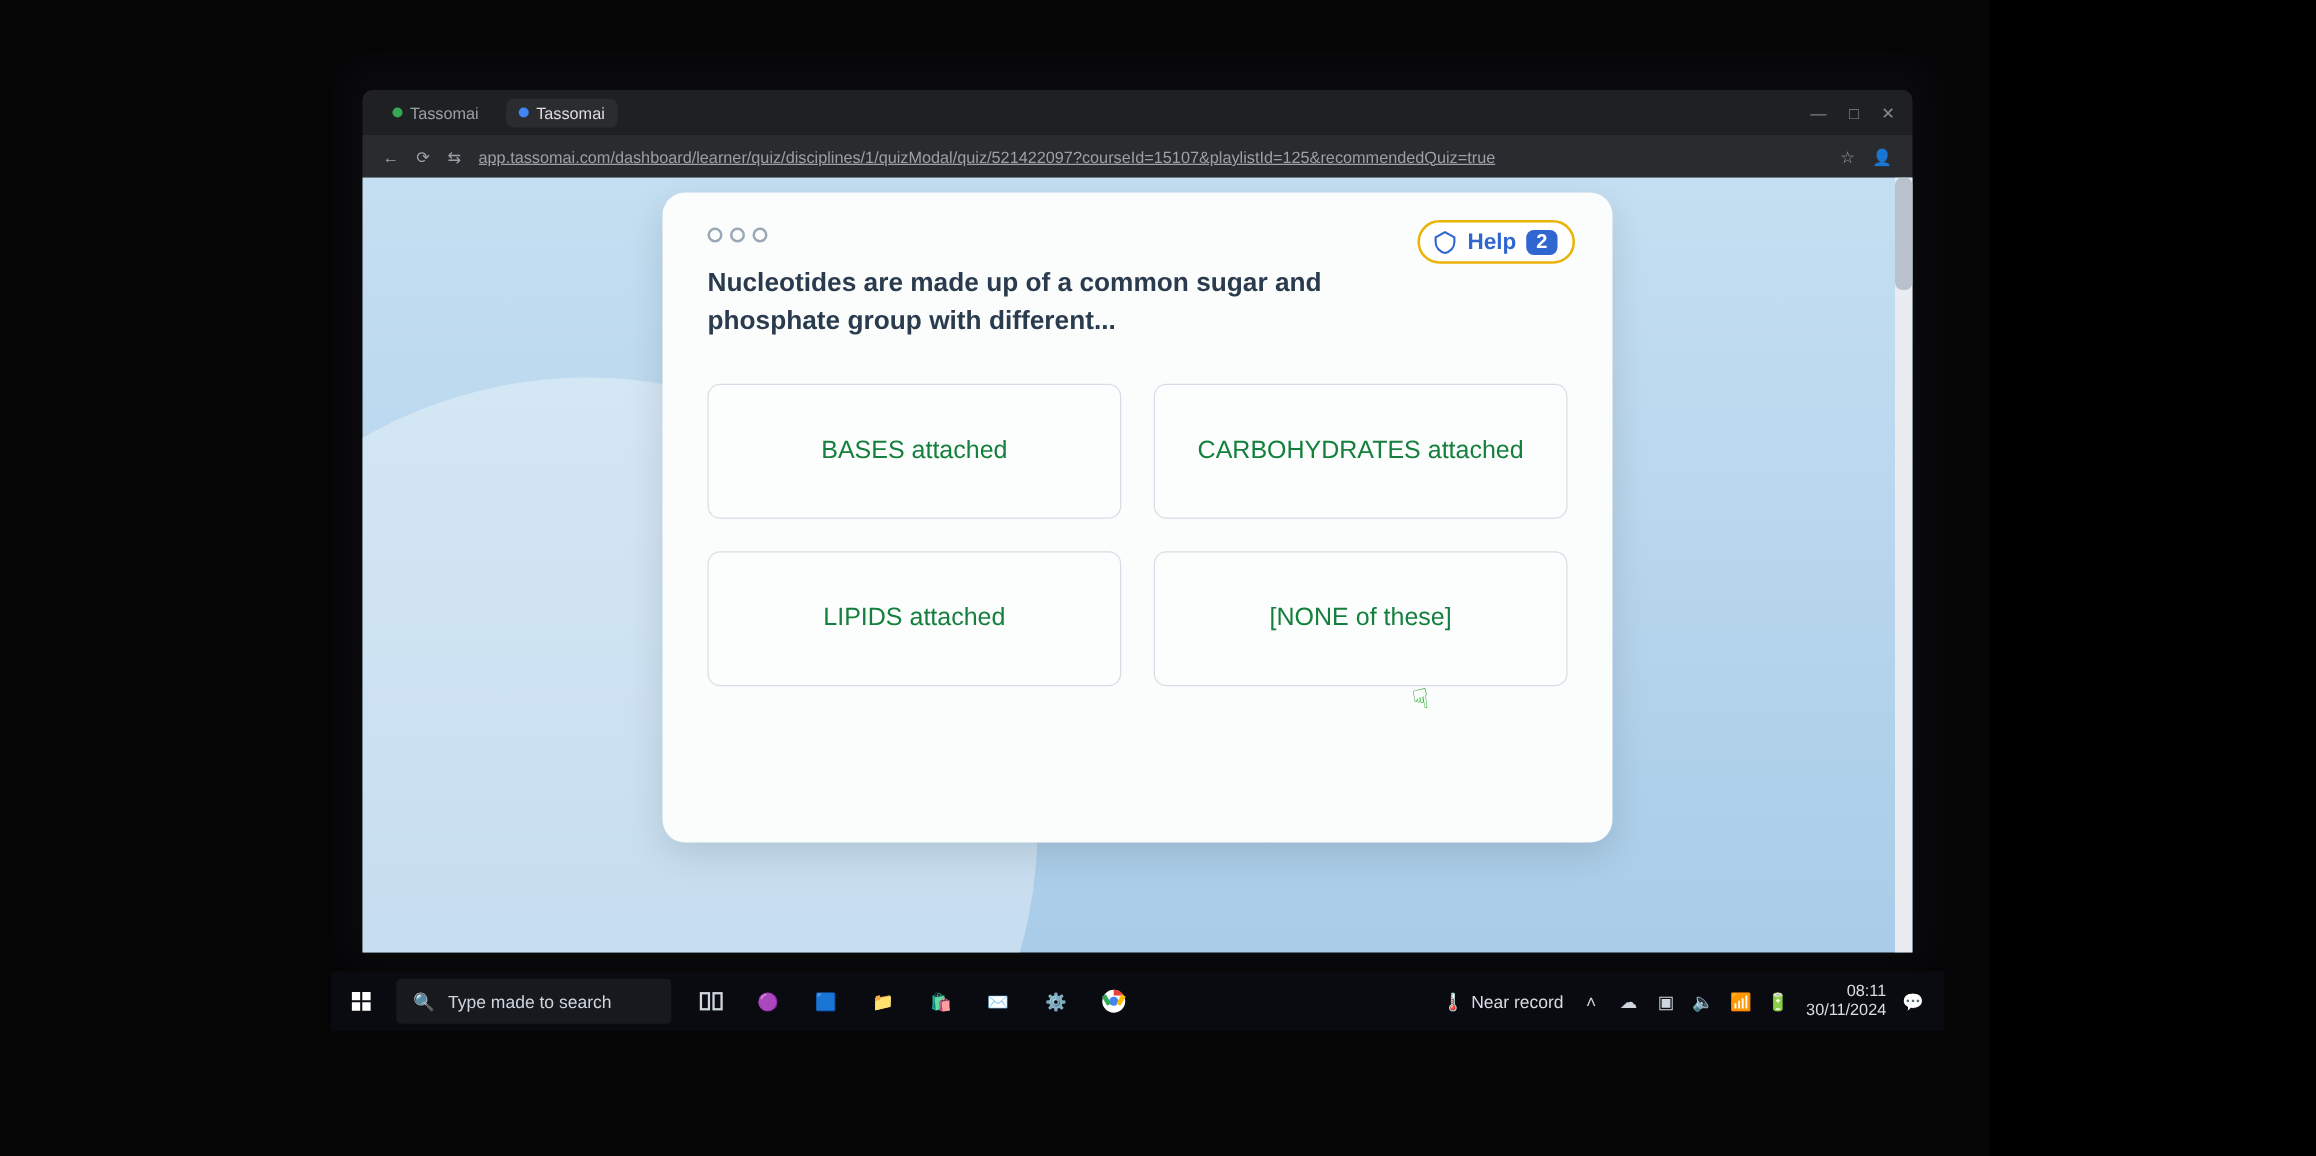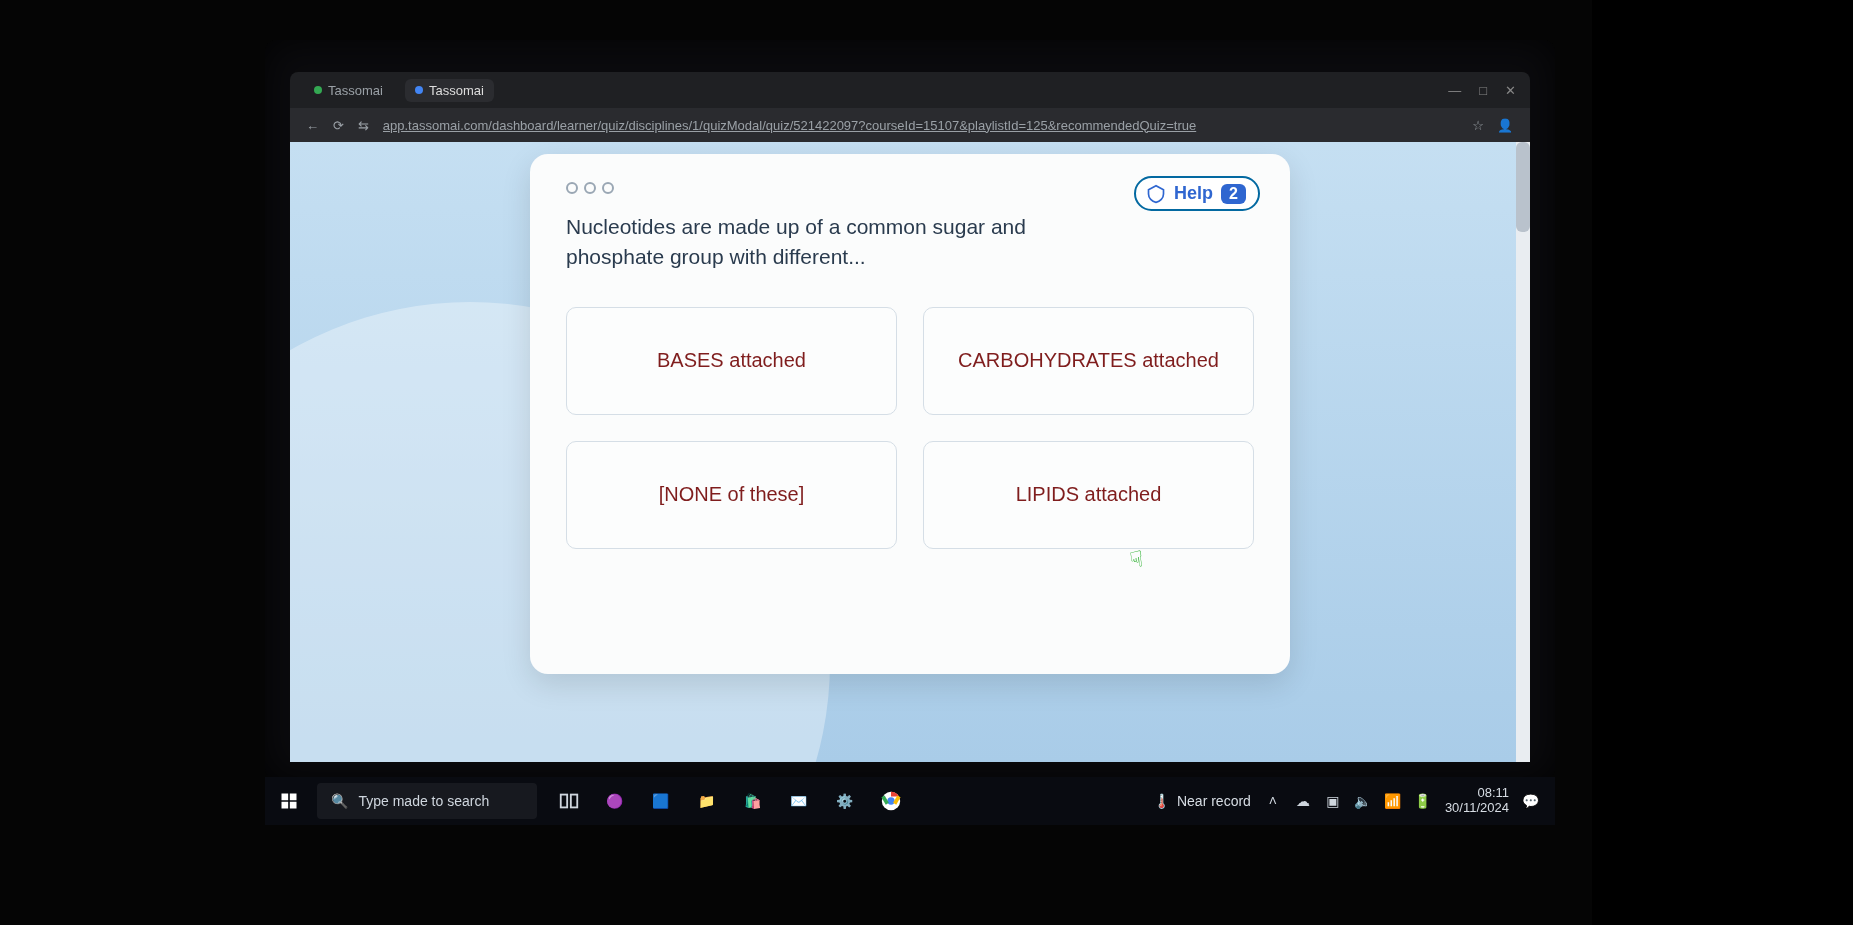--- a/index.html
+++ b/index.html
@@ -43,31 +43,31 @@
   .card{
     position:absolute;left:240px;top:12px;width:760px;height:520px;
     background:#fbfcfc;border-radius:18px;box-shadow:0 10px 30px rgba(0,0,0,.12);
     padding:28px 36px;
   }
   .progress-dots{display:flex;gap:6px;margin-bottom:10px;}
   .pd{width:12px;height:12px;border:2px solid #9aa7b4;border-radius:50%;}
   .subtitle{color:#3a5b7a;font-size:17px;margin-bottom:14px;}
   .help-btn{
     position:absolute;right:30px;top:22px;display:flex;align-items:center;gap:8px;
-    border:2px solid #0369a1;color:#2f66d0;font-weight:600;font-size:18px;
+    border:2px solid #eab308;color:#2f66d0;font-weight:600;font-size:18px;
     padding:5px 12px 5px 10px;border-radius:22px;background:#fff;
   }
   .help-btn .badge{background:#2f66d0;color:#fff;border-radius:6px;padding:1px 8px;font-size:16px;}
   .help-btn svg{width:20px;height:20px;}
-  .question{color:#2a3b4e;font-size:21px;line-height:1.45;max-width:520px;margin:18px 0 34px;}
+  .question{color:#2a3b4e;font-size:21px;line-height:1.45;max-width:520px;margin:18px 0 34px;font-weight:bold;}
   .answers{display:grid;grid-template-columns:1fr 1fr;gap:26px;}
   .answer{
     border:1px solid #d5dee6;border-radius:10px;height:108px;
     display:flex;align-items:center;justify-content:center;text-align:center;
-    color:#7f1d1d;font-size:20px;background:#fcfdfd;
+    color:#15803d;font-size:20px;background:#fcfdfd;
   }
   
   .cursor{position:absolute;left:840px;top:405px;font-size:22px;color:#17a81a;transform:rotate(-8deg);}
   
   .taskbar{
     position:absolute;left:265px;bottom:100px;width:1290px;height:48px;
     background:rgba(10,12,18,.92);display:flex;align-items:center;color:#d7dde4;
     font-size:14px;
   }
   .start{width:48px;height:48px;display:flex;align-items:center;justify-content:center;}
@@ -139,24 +139,24 @@
       <div class="question">Nucleotides are made up of a common sugar and phosphate group with different...</div>
 
       <div class="answers">
         <div class="answer">
             <span>BASES attached</span>
           </div>
         <div class="answer">
             <span>CARBOHYDRATES attached</span>
           </div>
         <div class="answer">
+            <span>LIPIDS attached</span>
+          </div>
+        <div class="answer">
             <span>[NONE of these]</span>
-          </div>
-        <div class="answer">
-            <span>LIPIDS attached</span>
           </div>
       </div>
     </div>
 
     <div class="cursor">☟</div>
   </div>
 
   <div class="taskbar">
     <div class="start">
       <svg viewBox="0 0 24 24">

